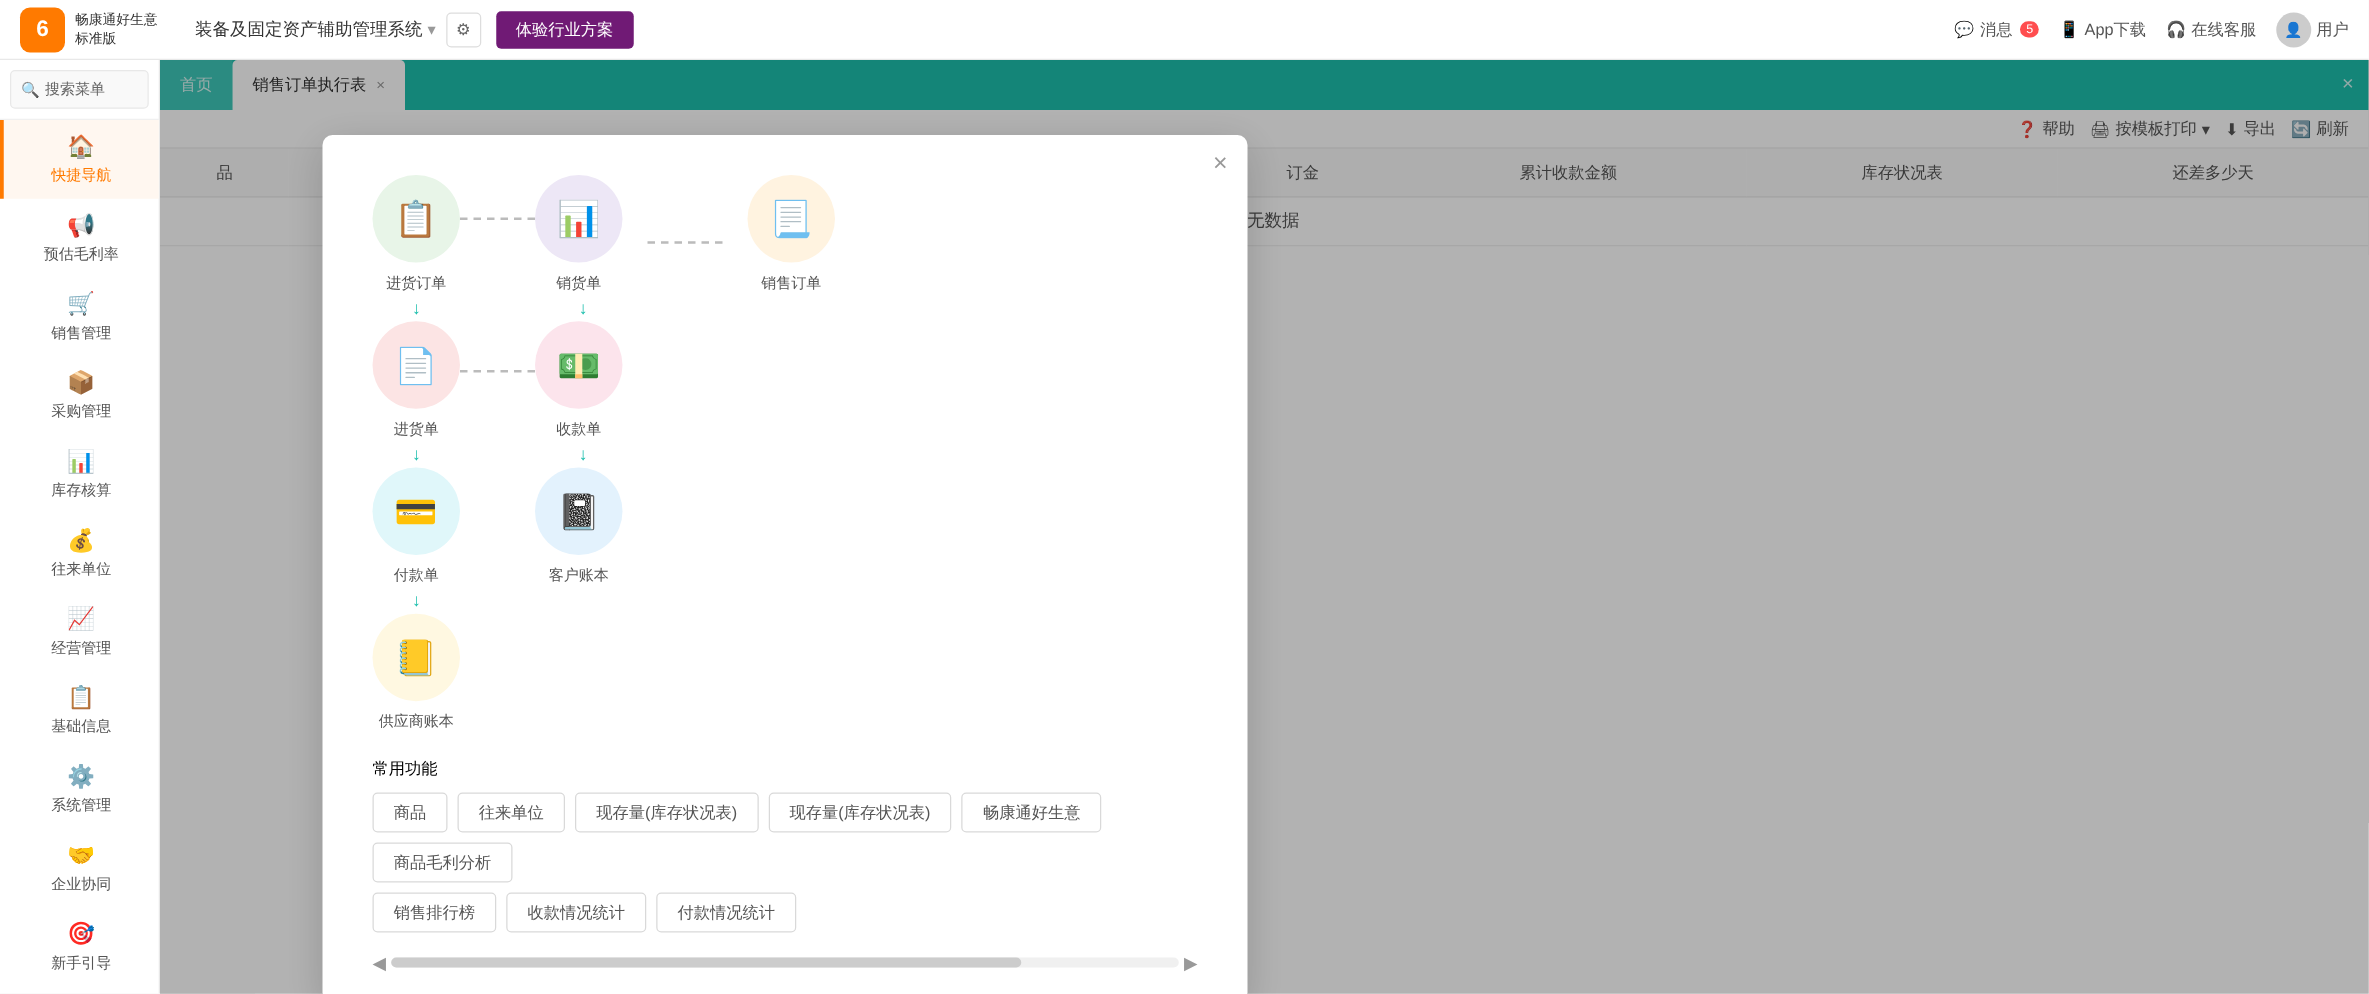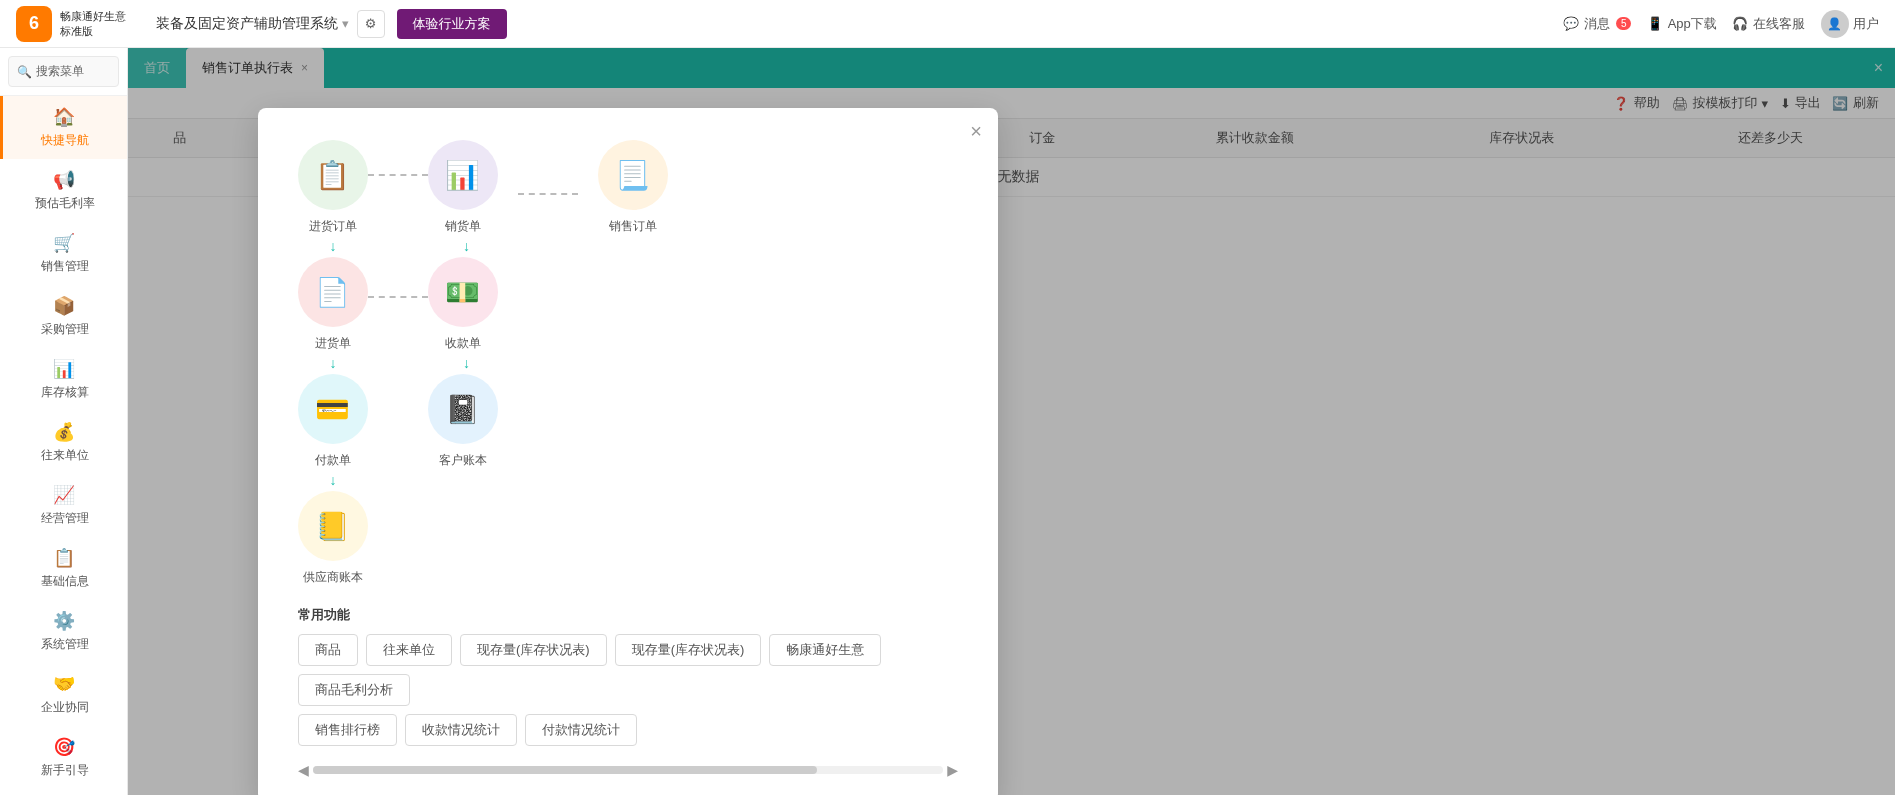--- a/index.html
+++ b/index.html
@@ -57,21 +57,21 @@
     .modal-overlay { position: absolute; top: 0; left: 0; right: 0; bottom: 0; background: rgba(0,0,0,0.3); z-index: 100; }
     .modal { position: absolute; top: 60px; left: 130px; width: 740px; background: white; border-radius: 8px; box-shadow: 0 8px 32px rgba(0,0,0,0.18); z-index: 200; padding: 32px 40px 24px 40px; }
     .modal-close { position: absolute; top: 12px; right: 16px; font-size: 20px; color: #999; cursor: pointer; }
     .flow-circle { width: 70px; height: 70px; border-radius: 50%; display: flex; align-items: center; justify-content: center; font-size: 28px; flex-shrink: 0; }
     .flow-label { font-size: 12px; color: #555; margin-top: 8px; text-align: center; }
     .flow-node { display: flex; flex-direction: column; align-items: center; }
     .arrow-down { color: #1dbfad; font-size: 14px; line-height: 1; margin: 4px 0; }
 
     
     .common-functions { margin-top: 0; }
-    .common-title { font-size: 13px; color: #404040; margin-bottom: 10px; font-weight: 700; }
+    .common-title { font-size: 13px; color: #000000; margin-bottom: 10px; font-weight: 400; }
     .func-buttons { display: flex; flex-wrap: wrap; gap: 8px; }
     .func-btn { border: 1px solid #d9d9d9; background: white; color: #555; border-radius: 4px; padding: 6px 16px; font-size: 13px; cursor: pointer; }
 
     
     .modal-scroll-bar { margin-top: 16px; display: flex; align-items: center; gap: 4px; }
     .scroll-track { flex: 1; height: 8px; background: #f0f0f0; border-radius: 4px; }
     .scroll-thumb { width: 80%; height: 8px; background: #ccc; border-radius: 4px; }
     .scroll-arrow { color: #999; cursor: pointer; font-size: 14px; }
   </style>
 </head>

